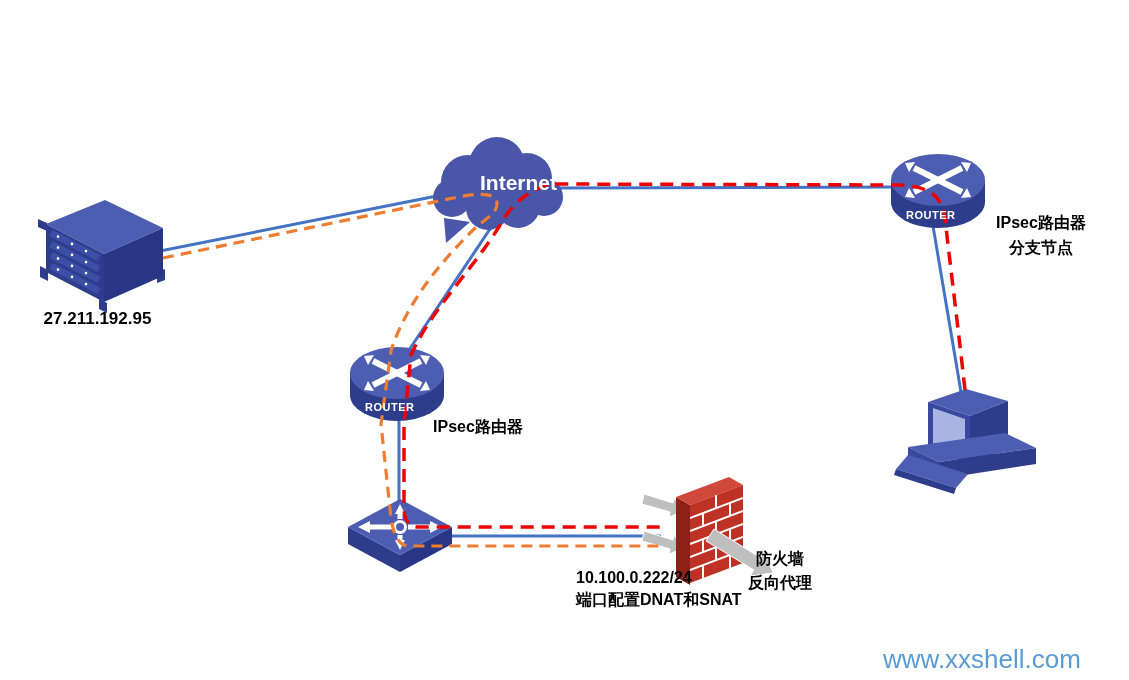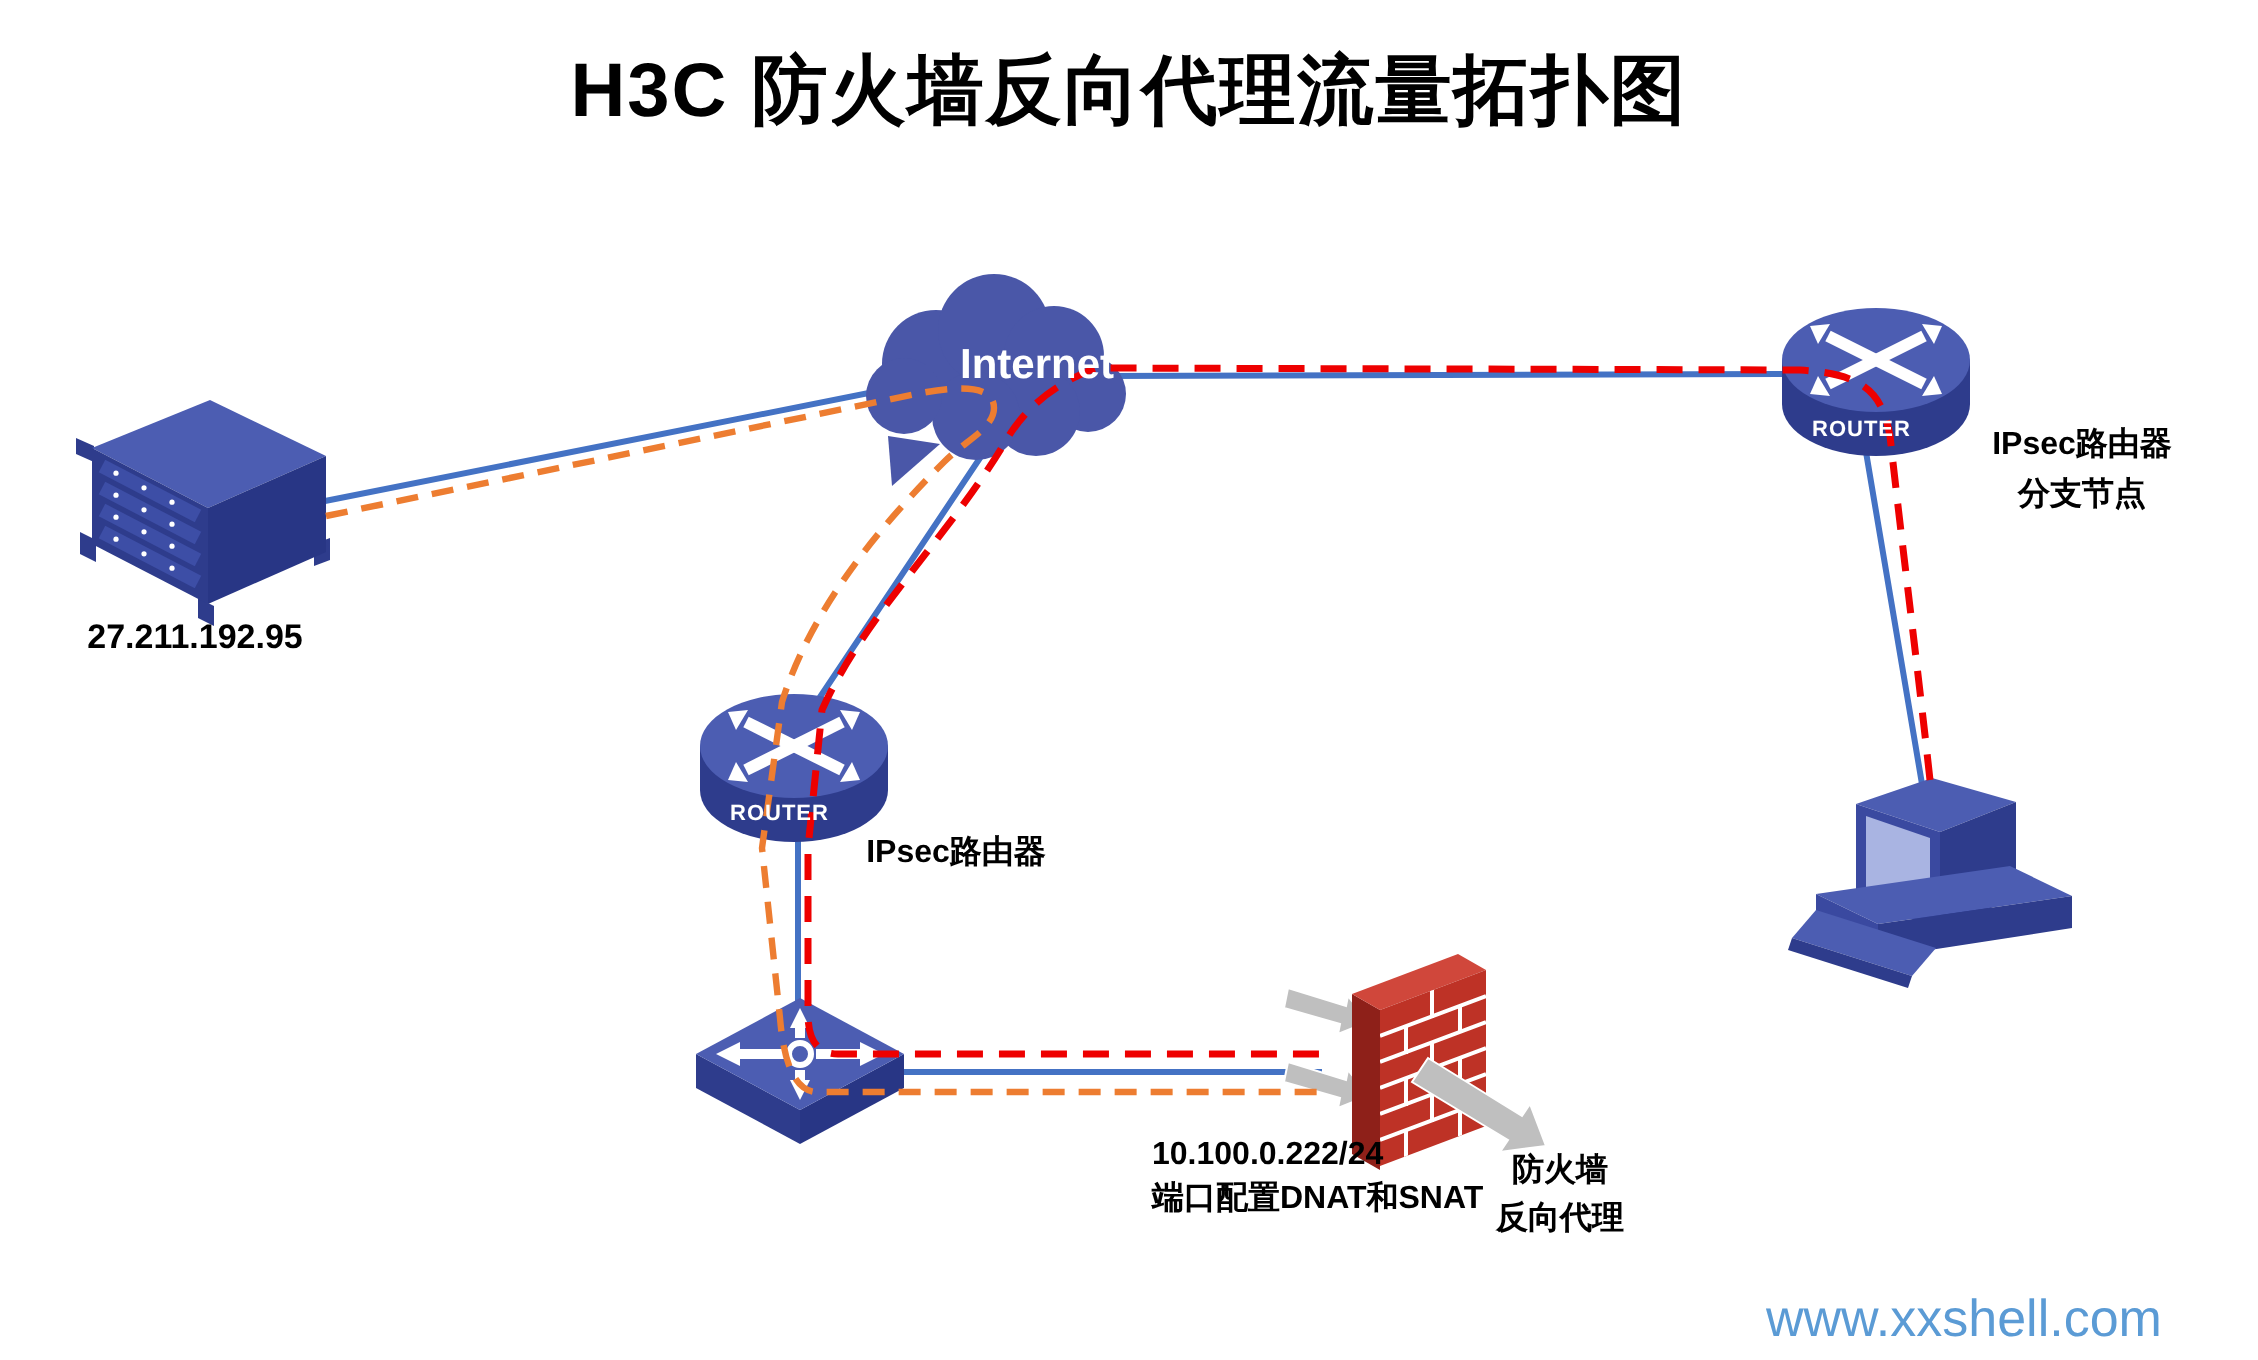--- a/index.html
+++ b/index.html
@@ -11,21 +11,21 @@
   .lbl{position:absolute;font-weight:700;color:#000;white-space:nowrap;}
   .title{left:0;right:0;top:20px;text-align:center;font-size:38px;letter-spacing:1px;}
   .internet-lbl{left:437px;top:171px;width:120px;text-align:right;font-size:21px;color:#fff;}
   .router-word{width:64px;text-align:left;font-size:11px;color:#fff;letter-spacing:.5px;}
   .rw-branch{left:906px;top:209px;}
   .rw-hq{left:365px;top:401px;}
   .caption{font-size:16px;line-height:25px;text-align:center;}
   .cap-branch{left:975px;top:210px;width:132px;}
   .cap-hq{left:413px;top:414px;width:130px;}
   .cap-switch{left:382px;top:576px;width:126px;}
-  .cap-fw{left:728px;top:574px;width:104px;line-height:24px;}
+  .cap-fw{left:728px;top:547px;width:104px;line-height:24px;}
   .cap-nas{left:15px;top:307px;width:165px;font-size:17px;line-height:23px;}
   .fw-ip{left:576px;top:567px;font-size:16px;line-height:22px;text-align:left;}
   .watermark{left:883px;top:644px;width:230px;font-weight:400;font-size:26px;
              color:var(--watermark-blue,#5B9BD5);text-align:left;}
   
   .ln-blue{fill:none;stroke:var(--link-blue,#4472C4);stroke-width:3;}
   .ln-orange{fill:none;stroke:var(--flow-orange,#ED7D31);stroke-width:3.2;stroke-dasharray:11 7;}
   .ln-red{fill:none;stroke:var(--flow-red,#EE0000);stroke-width:3.5;stroke-dasharray:13 8;}
   .f-top{fill:var(--device-blue-top,#4C5DB2);}
   .f-dark{fill:var(--device-blue-dark,#2E3C8C);}
@@ -181,21 +181,20 @@
       M965 390
       C959 335 951 272 945 218
       C941 196 932 187 900 185
       L548 184
       C527 192 512 204 502 222
       C473 270 432 308 411 355
       L404 424 L404 507
       Q404 527 419 527 L661 527"></path>
   </svg>
 
-  <div class="lbl title">H3C 防火墙反向代理流量拓扑图</div>
 
   <div class="lbl internet-lbl">Internet</div>
 
   <div class="lbl router-word rw-branch">ROUTER</div>
   <div class="lbl router-word rw-hq">ROUTER</div>
 
   <div class="lbl caption cap-nas">
     <div>27.211.192.95</div>
   </div>
 

